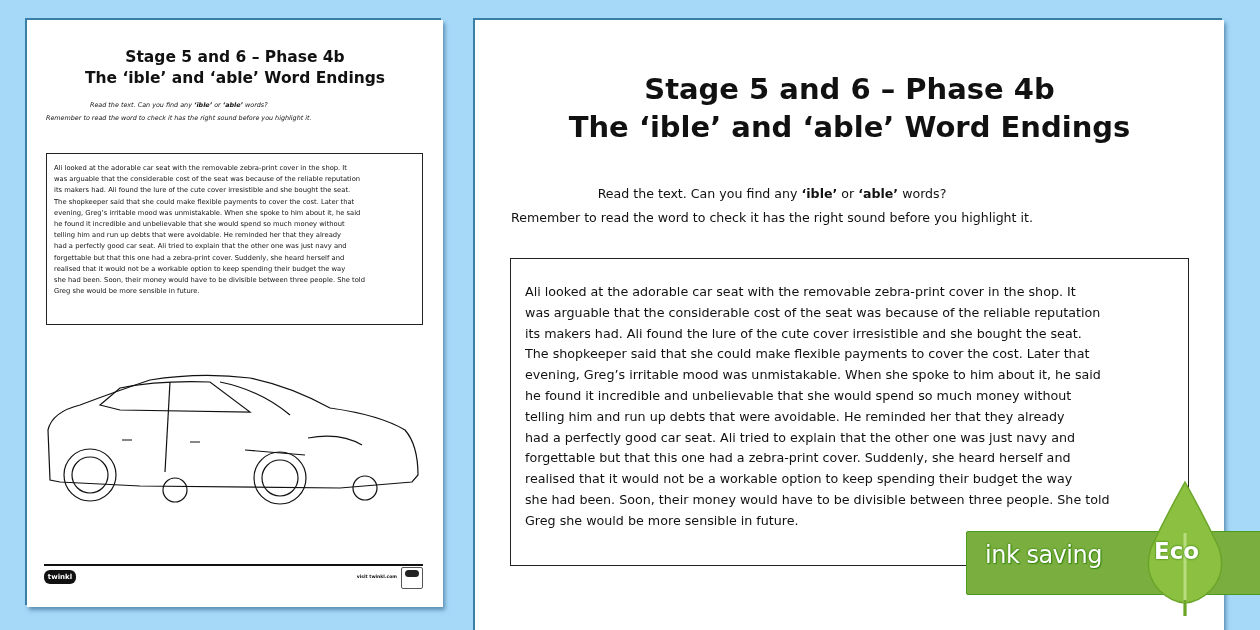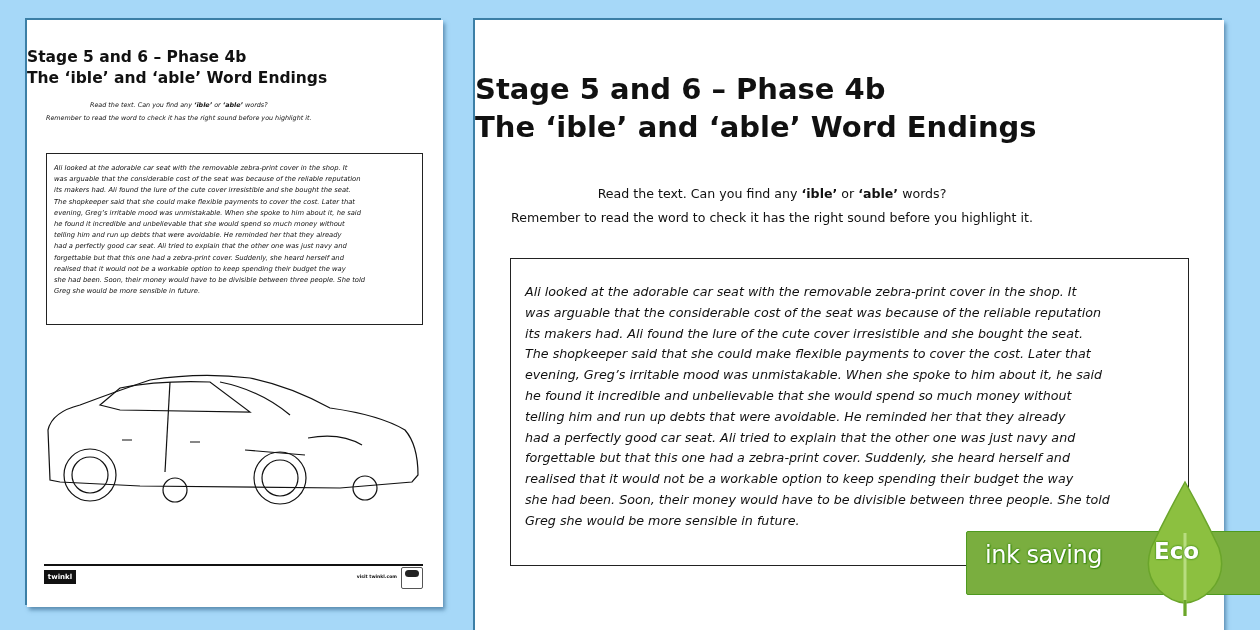--- a/index.html
+++ b/index.html
@@ -9,41 +9,41 @@
     font-family:"DejaVu Sans", sans-serif;
     color:#111;
   }
   .page {
     position:absolute; background:#fff;
     box-shadow: -2px -2px 0 #3c7fa6, 2px 3px 4px rgba(30,80,120,0.55);
   }
   #left-page { left:27px; top:20px; width:416px; height:587px; }
   #right-page { left:475px; top:20px; width:749px; height:620px; }
 
-  .title { font-weight:bold; }
+  .title { text-align:center; font-weight:bold; }
   #left-page .title { position:absolute; top:27px; left:0; right:0; font-size:15.5px; line-height:21px; }
   #right-page .title { position:absolute; top:50px; left:0; right:0; font-size:29px; line-height:38px; }
 
   .instr { position:absolute; font-size:7px; line-height:13px;text-align:center; }
   #left-page .instr { top:79px; left:19px; font-size:6.4px; line-height:12.5px; }
   #right-page .instr { top:162px; left:36px; font-size:12.6px; line-height:24px; }
   .instr b { font-weight:bold; }
 
   .textbox {
-    position:absolute; border:1.5px solid #222; background:#fff; box-sizing:border-box;font-style:italic;
+    position:absolute; border:1.5px solid #222; background:#fff; box-sizing:border-box;
   }
   #left-page .textbox { left:19px; top:133px; width:377px; height:172px; padding:9px 6px 0 7px; font-size:6.75px; line-height:11.2px; }
   #right-page .textbox { left:35px; top:238px; width:679px; height:308px; padding:23px 10px 0 14px; font-size:12.7px; line-height:20.8px; }
   .textbox p { margin:0; white-space:nowrap; }
 
   .car { position:absolute; left:13px; top:340px; width:400px; height:160px; }
 
   .footer-rule { position:absolute; left:17px; right:20px; top:544px; height:1.5px; background:#111; }
   .twinkl-logo {
-    position:absolute; left:17px; top:550px; width:32px; height:14px; border-radius:0;
+    position:absolute; left:17px; top:550px; width:32px; height:14px; border-radius:6px;
     background:#111; color:#fff; font-size:7px; font-weight:bold; text-align:center; line-height:14px;
   }
   .visit { position:absolute; right:46px; top:554px; font-size:4.5px; font-weight:bold; }
   .badge { position:absolute; right:20px; top:547px; width:20px; height:20px; border:1px solid #555; border-radius:2px; background:#fff; }
   .badge::before { content:""; position:absolute; left:3px; top:2px; width:14px; height:7px; background:#222; border-radius:5px; }
 
   #eco-banner {
     position:absolute; left:966px; top:531px; width:300px; height:64px;
     background:#7aae3f; border:1.5px solid #4e9a1f; box-sizing:border-box; border-radius:2px;
   }

